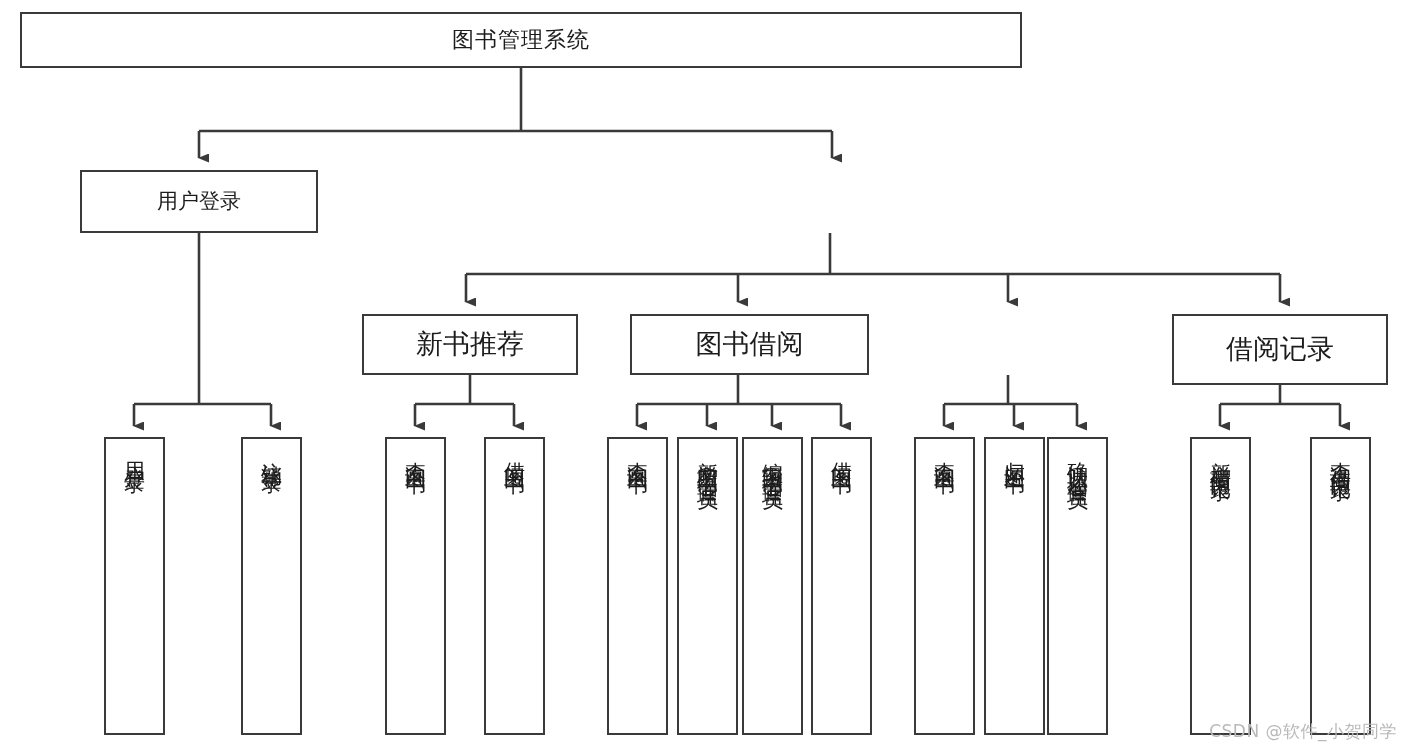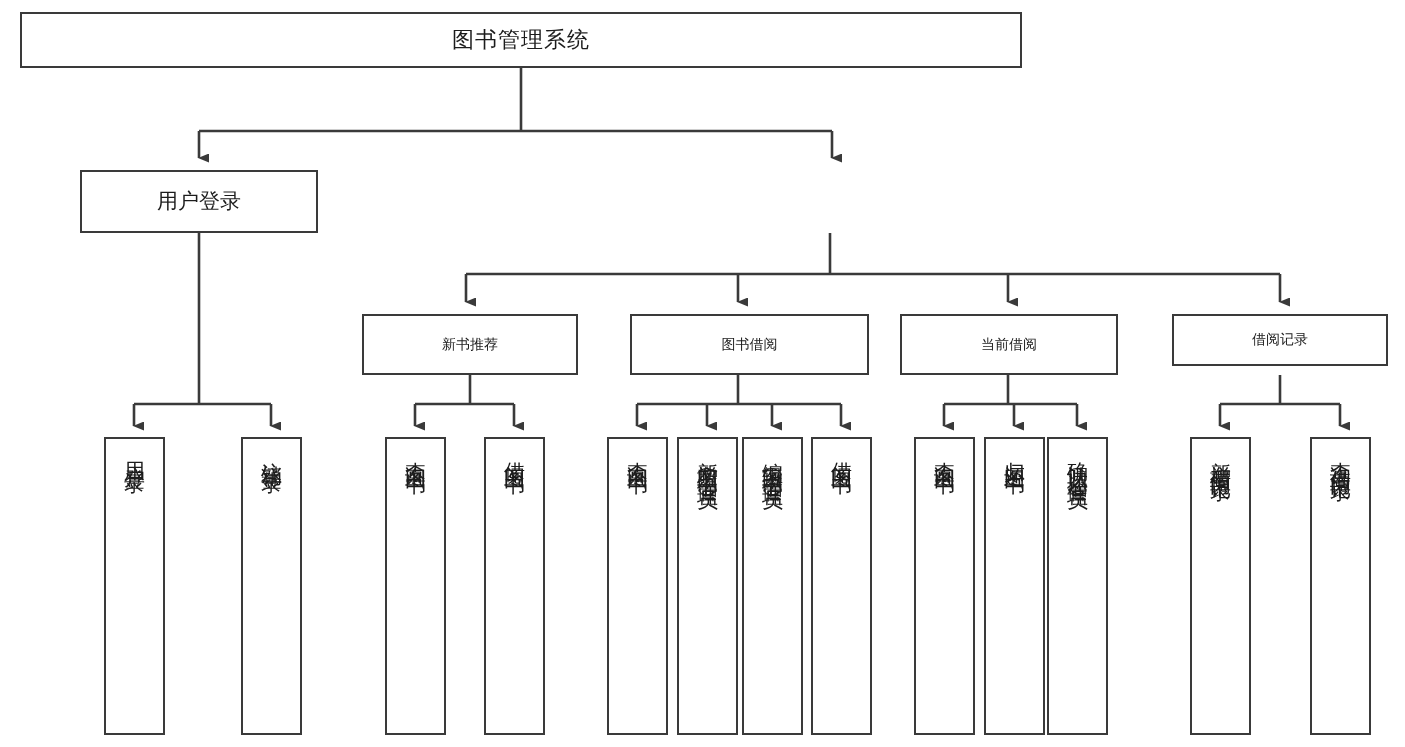--- a/index.html
+++ b/index.html
@@ -24,21 +24,21 @@
     z-index:2;
   }
   .node .lbl{
     display:block;
     line-height:1.22;
     text-align:center;
     white-space:nowrap;
   }
   .node.h .lbl{font-size:22px;letter-spacing:1px;}
   .node.lvl2 .lbl{font-size:21px;}
-  .node.lvl3 .lbl{font-size:14px;}
+  .node.lvl3 .lbl{font-size:27px;}
 
   
   .node.vert{
     align-items:flex-start;
     justify-content:center;
     padding-top:6px;
   }
   .node.vert .lbl{
     writing-mode:vertical-rl;
     text-orientation:upright;
@@ -120,24 +120,21 @@
   <div class="node lvl2" style="left:80px;top:170px;width:238px;height:63px;">
     <span class="lbl">用户登录</span>
   </div>
 
   <div class="node lvl3" style="left:362px;top:314px;width:216px;height:61px;">
     <span class="lbl">新书推荐</span>
   </div>
   <div class="node lvl3" style="left:630px;top:314px;width:239px;height:61px;">
     <span class="lbl">图书借阅</span>
   </div>
-  <div class="node lvl3" style="left:900px;top:314px;width:218px;height:61px;">
-    <span class="lbl">当前借阅</span>
-  </div>
-  <div class="node lvl3" style="left:1172px;top:314px;width:216px;height:52px;">
+  <div class="node lvl3" style="left:1172px;top:314px;width:216px;height:71px;">
     <span class="lbl">借阅记录</span>
   </div>
 
   <div class="node vert" style="left:104px;top:437px;width:61px;height:298px;">
     <span class="lbl">用户登录</span>
   </div>
   <div class="node vert" style="left:241px;top:437px;width:61px;height:298px;">
     <span class="lbl">注销登录</span>
   </div>
 
@@ -171,13 +168,14 @@
     <span class="lbl">确认归还（管理员）</span>
   </div>
 
   <div class="node vert" style="left:1190px;top:437px;width:61px;height:298px;">
     <span class="lbl">新增借阅记录</span>
   </div>
   <div class="node vert" style="left:1310px;top:437px;width:61px;height:298px;">
     <span class="lbl">查询借阅记录</span>
   </div>
 
+  <div class="watermark">CSDN @软件_小贺同学</div>
 </div>
 
 </body></html>

